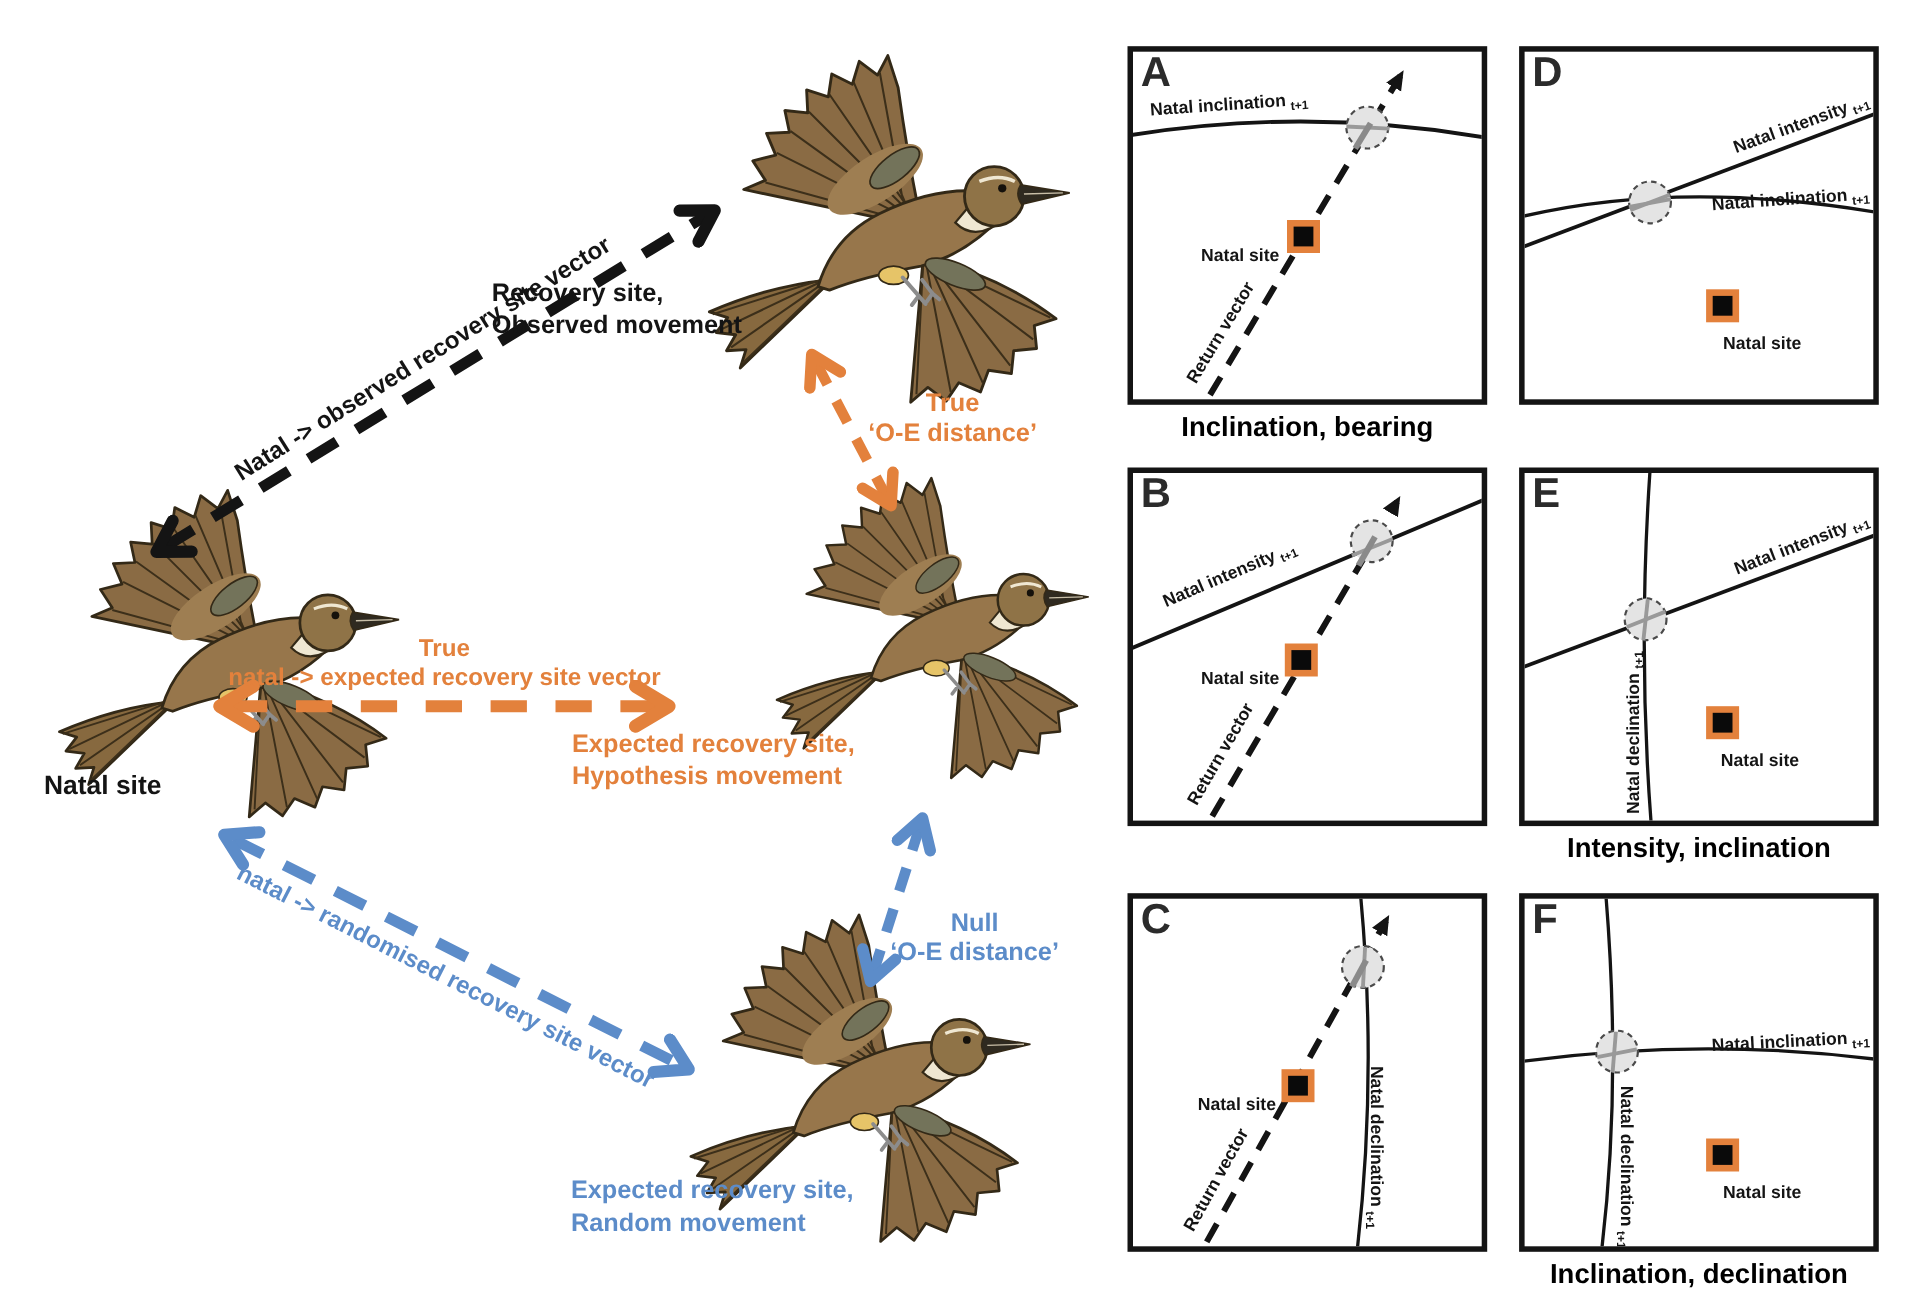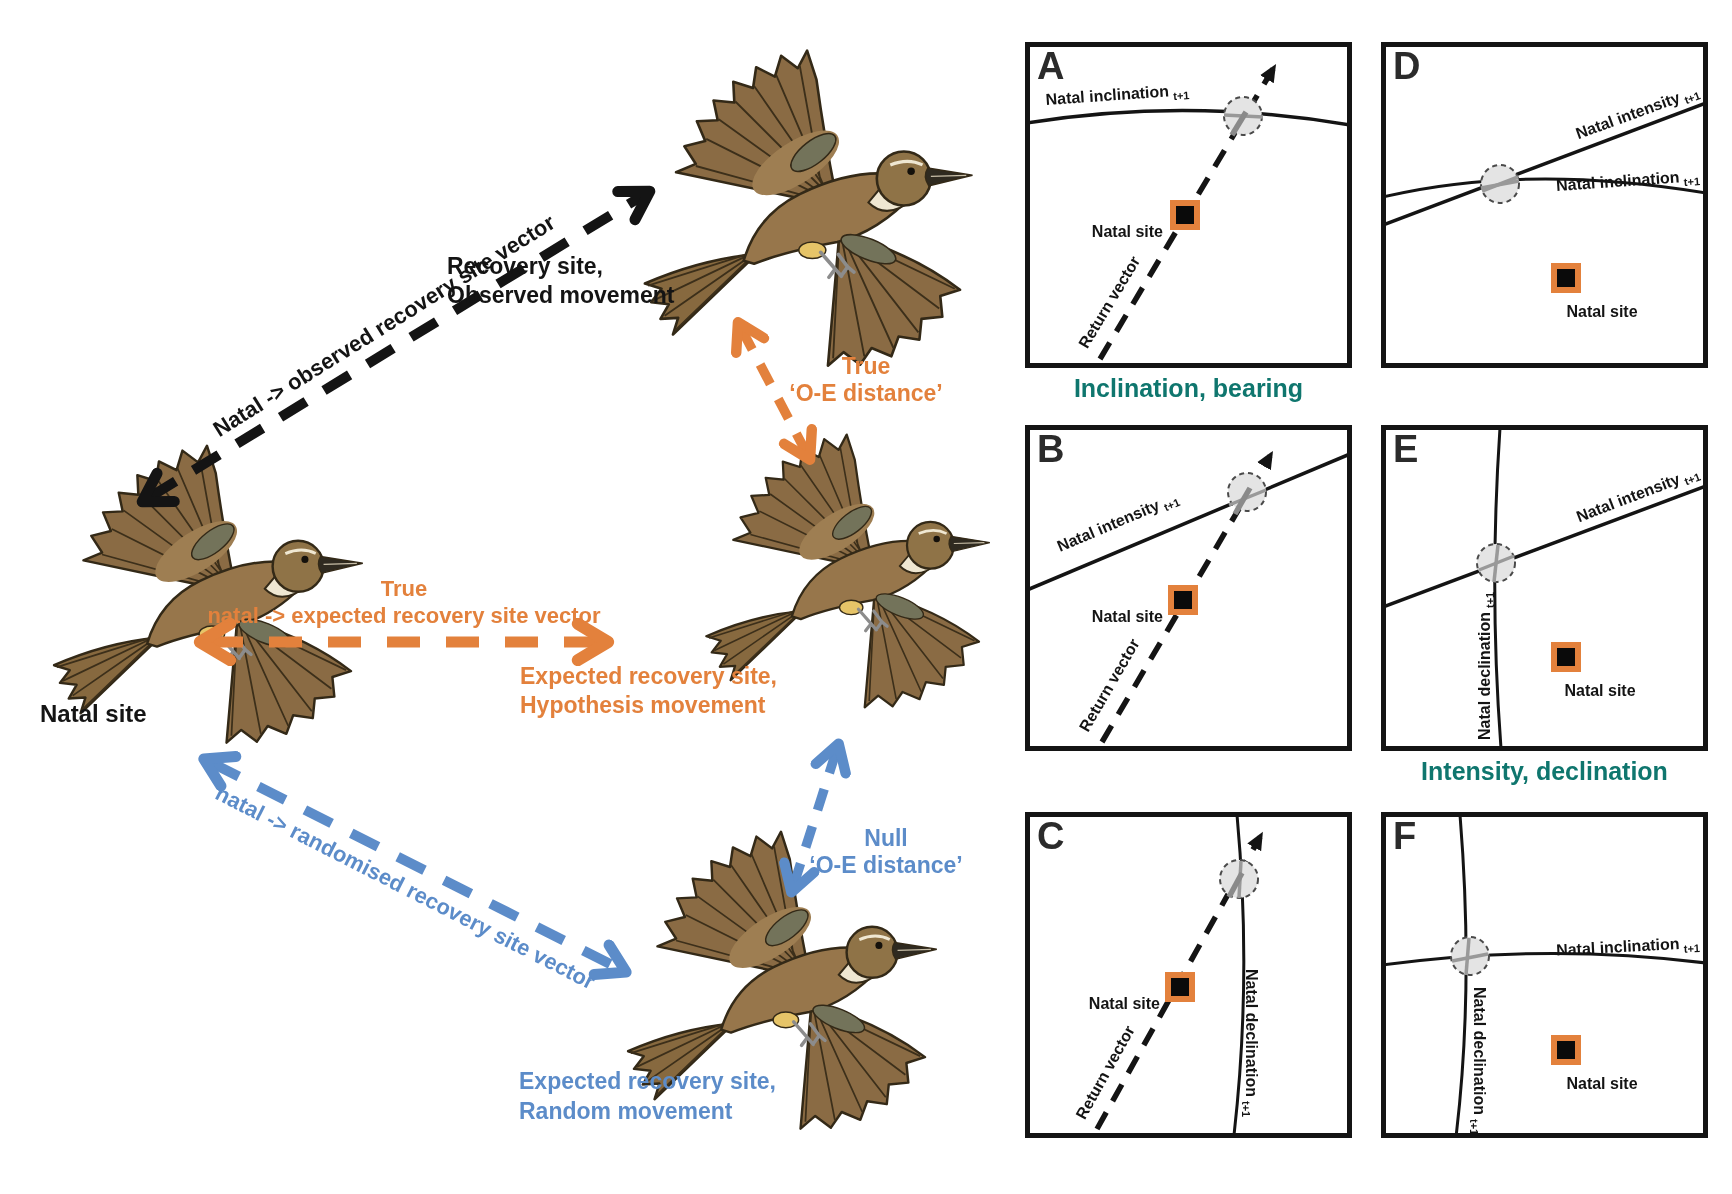--- a/index.html
+++ b/index.html
@@ -18,21 +18,21 @@
   .arr-orange{stroke:var(--orange,#E3813C);}
   .arr-blue{stroke:var(--blue,#5C8CC9);}
   .chev{fill:none;stroke-width:3;stroke-linecap:round;stroke-linejoin:round;}
   .chev-black{stroke:#141414;}
   .chev-orange{stroke:var(--orange,#E3813C);}
   .chev-blue{stroke:var(--blue,#5C8CC9);}
   
   .panel{position:absolute;width:327px;height:326px;border:5px solid #141414;background:#fff;box-sizing:border-box;}
   .panel svg{display:block;}
   .panel-letter{position:absolute;top:0px;left:12px;font-size:38px;font-weight:bold;color:#2b2b2b;line-height:1.2;}
-  .caption{position:absolute;width:327px;text-align:center;font-size:25px;font-weight:bold;color:#0f766e;}
+  .caption{position:absolute;width:327px;text-align:center;font-size:25px;font-weight:bold;color:#000000;}
   .iso{fill:none;stroke:#141414;stroke-width:3.5;}
   .rv{fill:none;stroke:#141414;stroke-width:5.5;stroke-dasharray:19 13;}
   .gcirc{fill:#E4E4E4;stroke:#4a4a4a;stroke-width:2;stroke-dasharray:5 4;}
   .gchord{fill:none;stroke:#999;stroke-width:3.5;}
   .gstub{fill:none;stroke:#8a8a8a;stroke-width:5.5;}
   .plabel{font-size:16px;fill:#141414;}
   .sub{font-size:11px;}
   .sq-o{fill:var(--orange,#E3813C);}
   .sq-i{fill:#0a0a0a;}
 </style>
@@ -203,35 +203,36 @@
       <text class="plabel" text-anchor="end" x="314" y="46" transform="rotate(-21 314 46)">
         <tspan>Natal intensity</tspan><tspan class="sub" dx="4" dy="4">t+1</tspan>
       </text>
       <text class="plabel" x="104" y="310" transform="rotate(-90 104 310)">
         <tspan>Natal declination</tspan><tspan class="sub" dx="4" dy="4">t+1</tspan>
       </text>
       <text class="plabel" text-anchor="middle" x="214" y="266">Natal site</text>
     </svg>
   </div>
   <span class="panel-letter" style="left:1393px;top:427px">E</span>
-  <div class="caption" style="left:1381px;top:757px">Intensity, declination</div>
+  <div class="caption" style="left:1381px;top:757px">Intensity, inclination</div>
 
   <div class="panel" style="left:1381px;top:812px">
     <svg width="317" height="316" viewBox="0 0 317 316">
       <path class="iso" style="stroke-width:3" d="M74,-2 Q88,170 70,320"></path>
       <path class="iso" style="stroke-width:3" d="M-3,148 Q160,126 320,146"></path>
       <circle class="gcirc" cx="84" cy="139" r="19"></circle>
       <path class="gchord" d="M83,121 L80,158"></path>
       <path class="gchord" d="M66,144 L102,137"></path>
       <rect class="sq-o" x="165" y="218" width="30" height="30"></rect>
       <rect class="sq-i" x="171" y="224" width="18" height="18"></rect>
       <text class="plabel" text-anchor="end" x="314" y="131" transform="rotate(-3 314 131)">
         <tspan>Natal inclination</tspan><tspan class="sub" dx="4" dy="4">t+1</tspan>
       </text>
       <text class="plabel" x="88" y="170" transform="rotate(90 88 170)">
         <tspan>Natal declination</tspan><tspan class="sub" dx="4" dy="4">t+1</tspan>
       </text>
       <text class="plabel" text-anchor="middle" x="216" y="272">Natal site</text>
     </svg>
   </div>
   <span class="panel-letter" style="left:1393px;top:814px">F</span>
+  <div class="caption" style="left:1381px;top:1144px">Inclination, declination</div>
 
 </div>
 
 </body></html>

